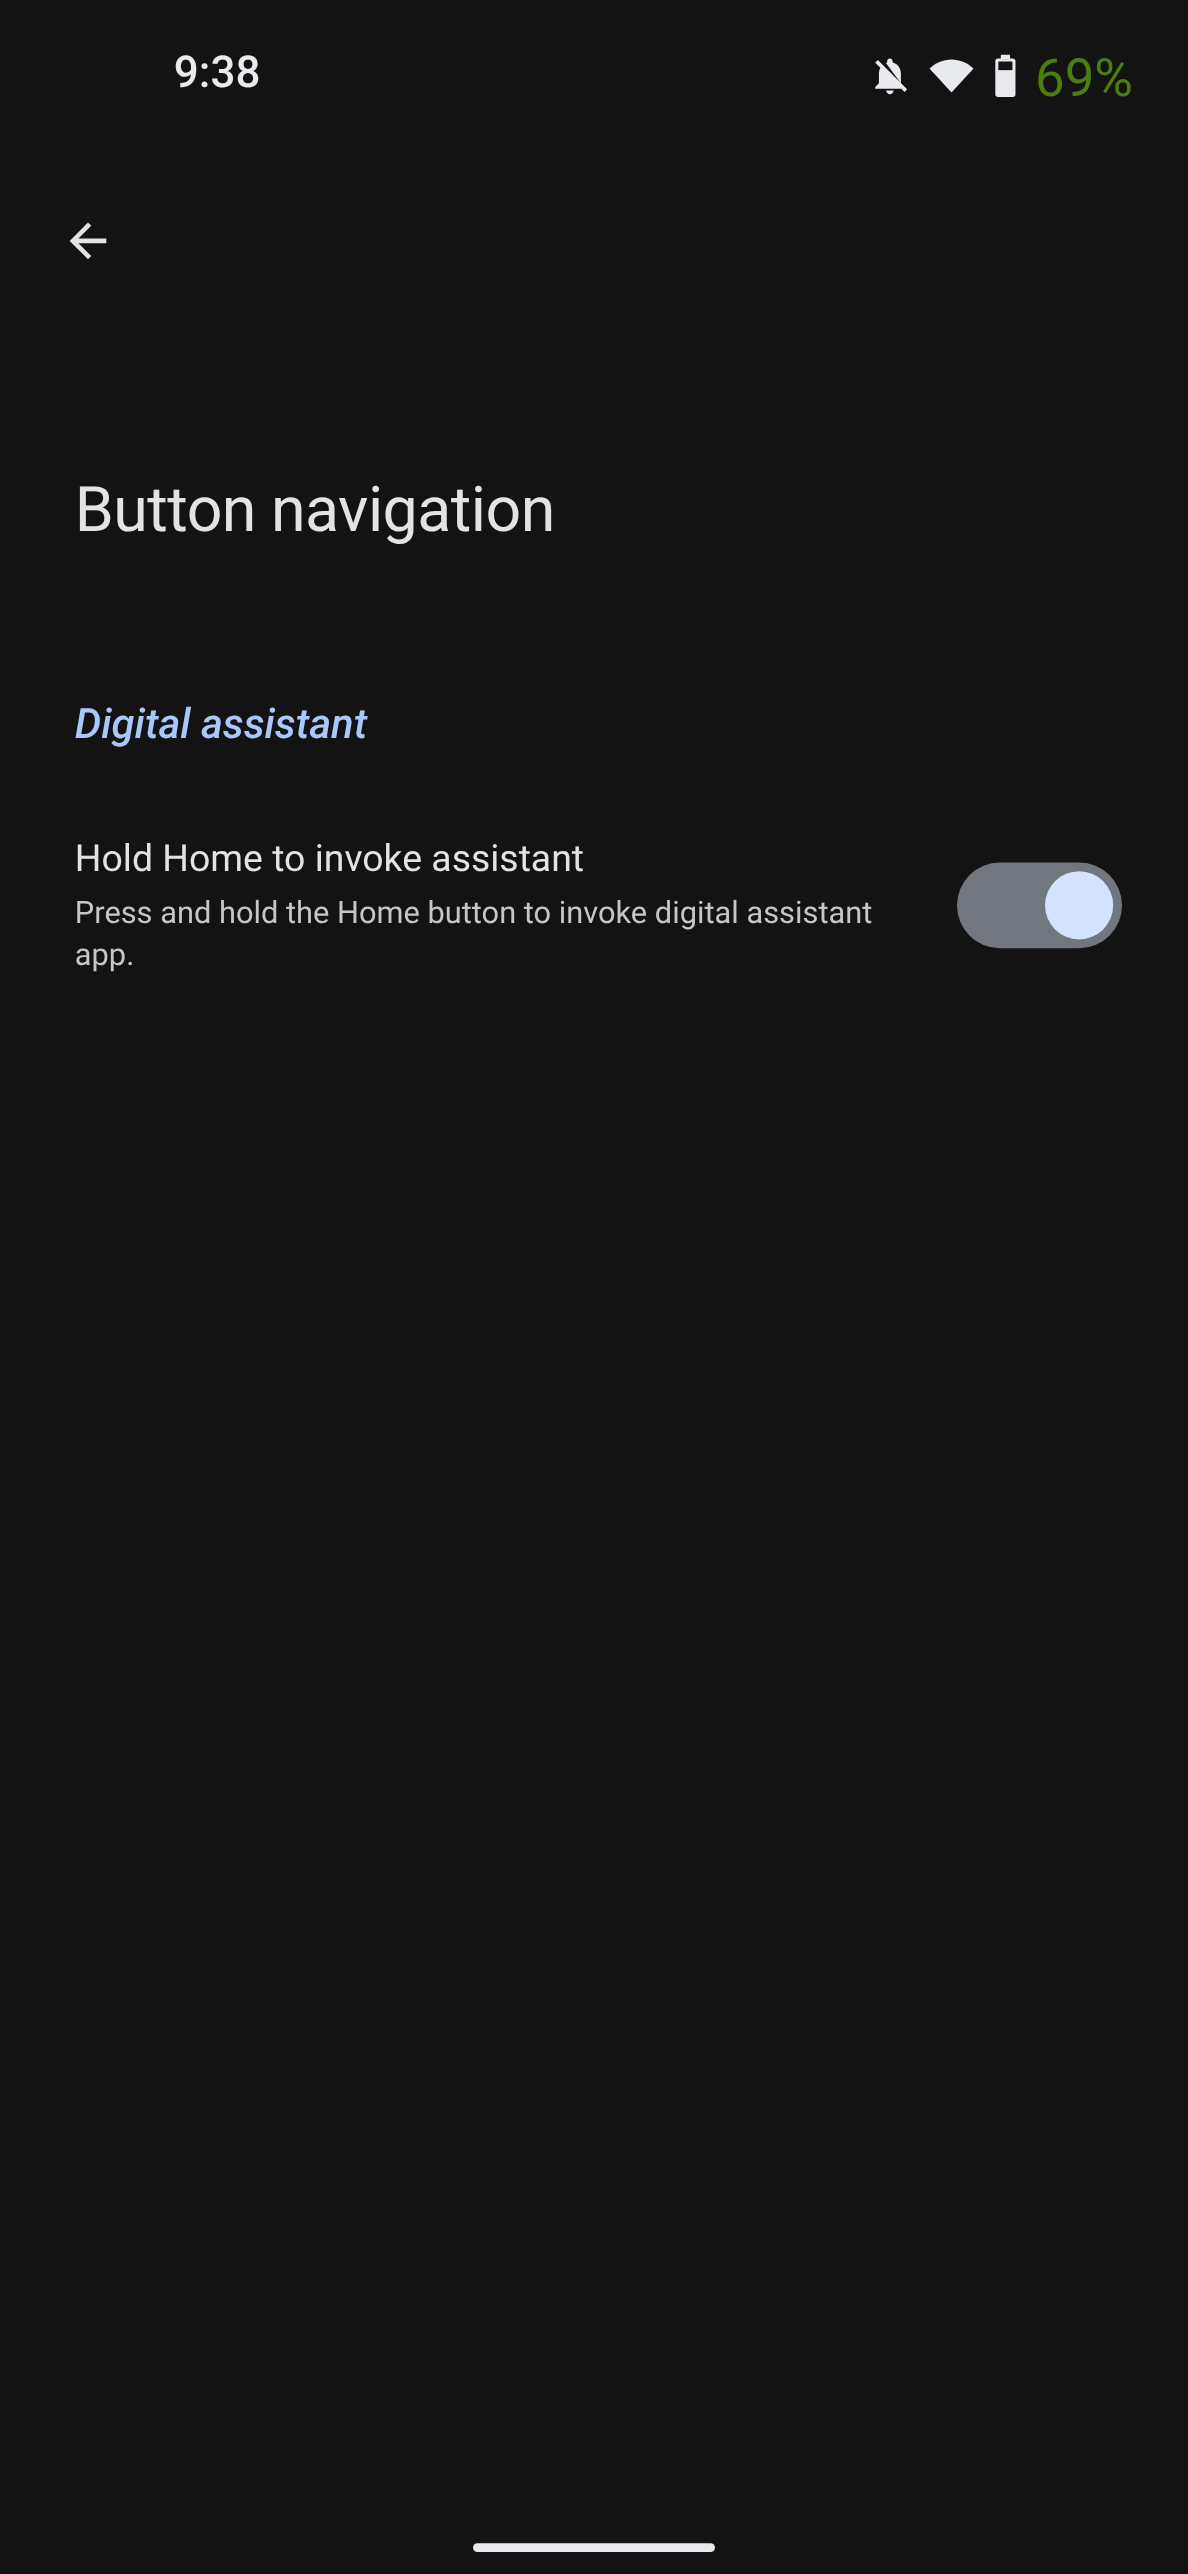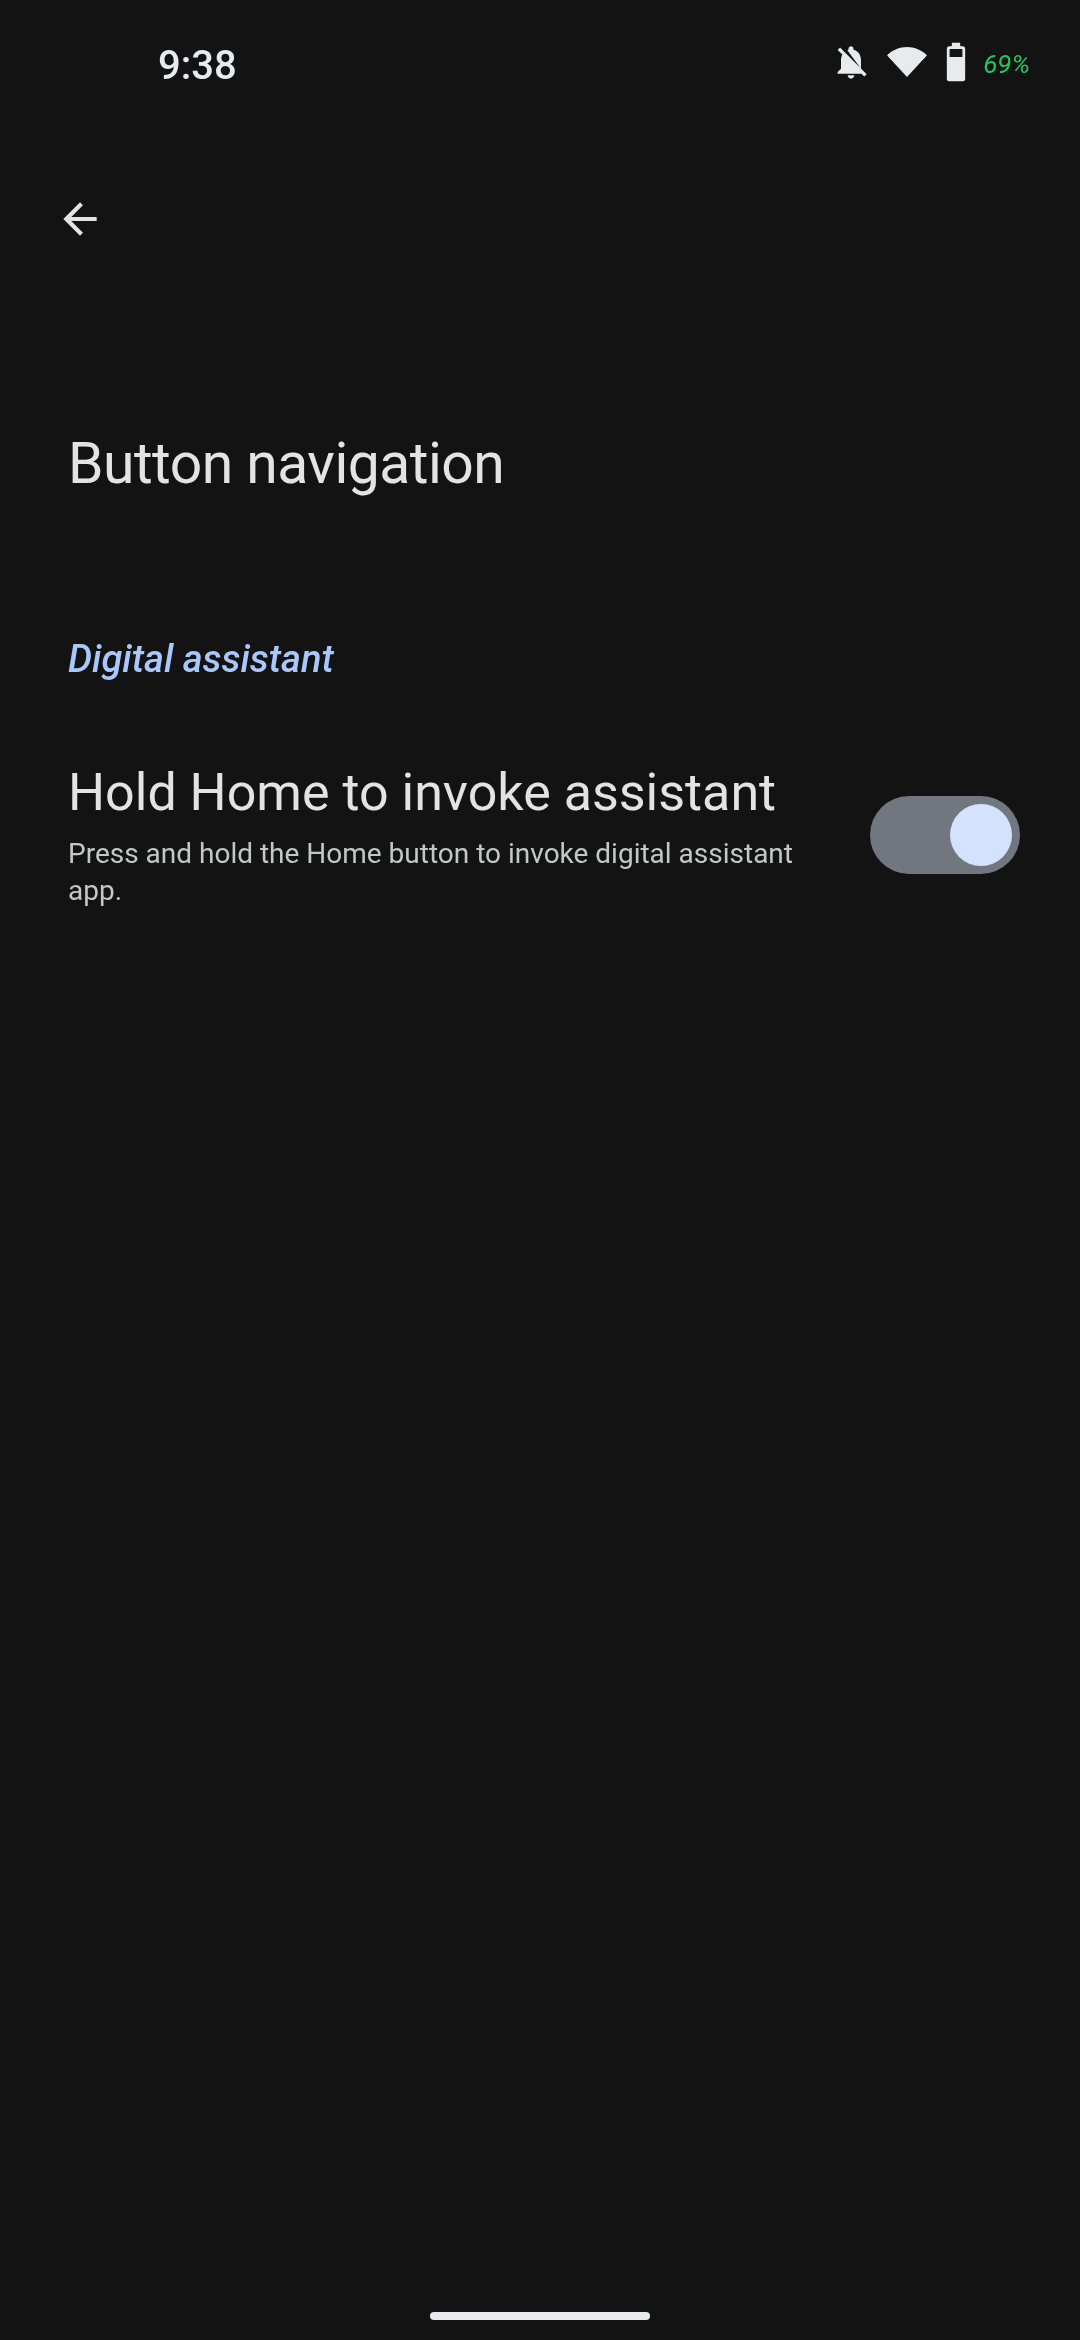--- a/index.html
+++ b/index.html
@@ -27,24 +27,23 @@
       font-size: 40px;
       font-weight: 500;
       color: #e8eaed;
     }
     .status-icons {
       display: flex;
       align-items: center;
       gap: 14px;
     }
     .battery-text {
-      font-size: 26px;
+      font-size: 48px;
       font-weight: 400;
-      color: #22c55e;
-      font-style: italic;
+      color: #4d7c0f;
     }
     .app-bar {
       padding: 90px 50px 30px 50px;
     }
     .back-button {
       width: 60px;
       height: 60px;
       display: flex;
       align-items: center;
       justify-content: center;
@@ -70,21 +69,21 @@
       display: flex;
       align-items: center;
       justify-content: space-between;
       padding: 38px 60px 38px 68px;
     }
     .setting-text {
       flex: 1;
       padding-right: 40px;
     }
     .setting-title {
-      font-size: 52px;
+      font-size: 34px;
       font-weight: 400;
       color: #e3e3e3;
       line-height: 1.3;
       margin-bottom: 8px;
     }
     .setting-description {
       font-size: 28px;
       font-weight: 400;
       color: #c4c7c5;
       line-height: 1.35;

